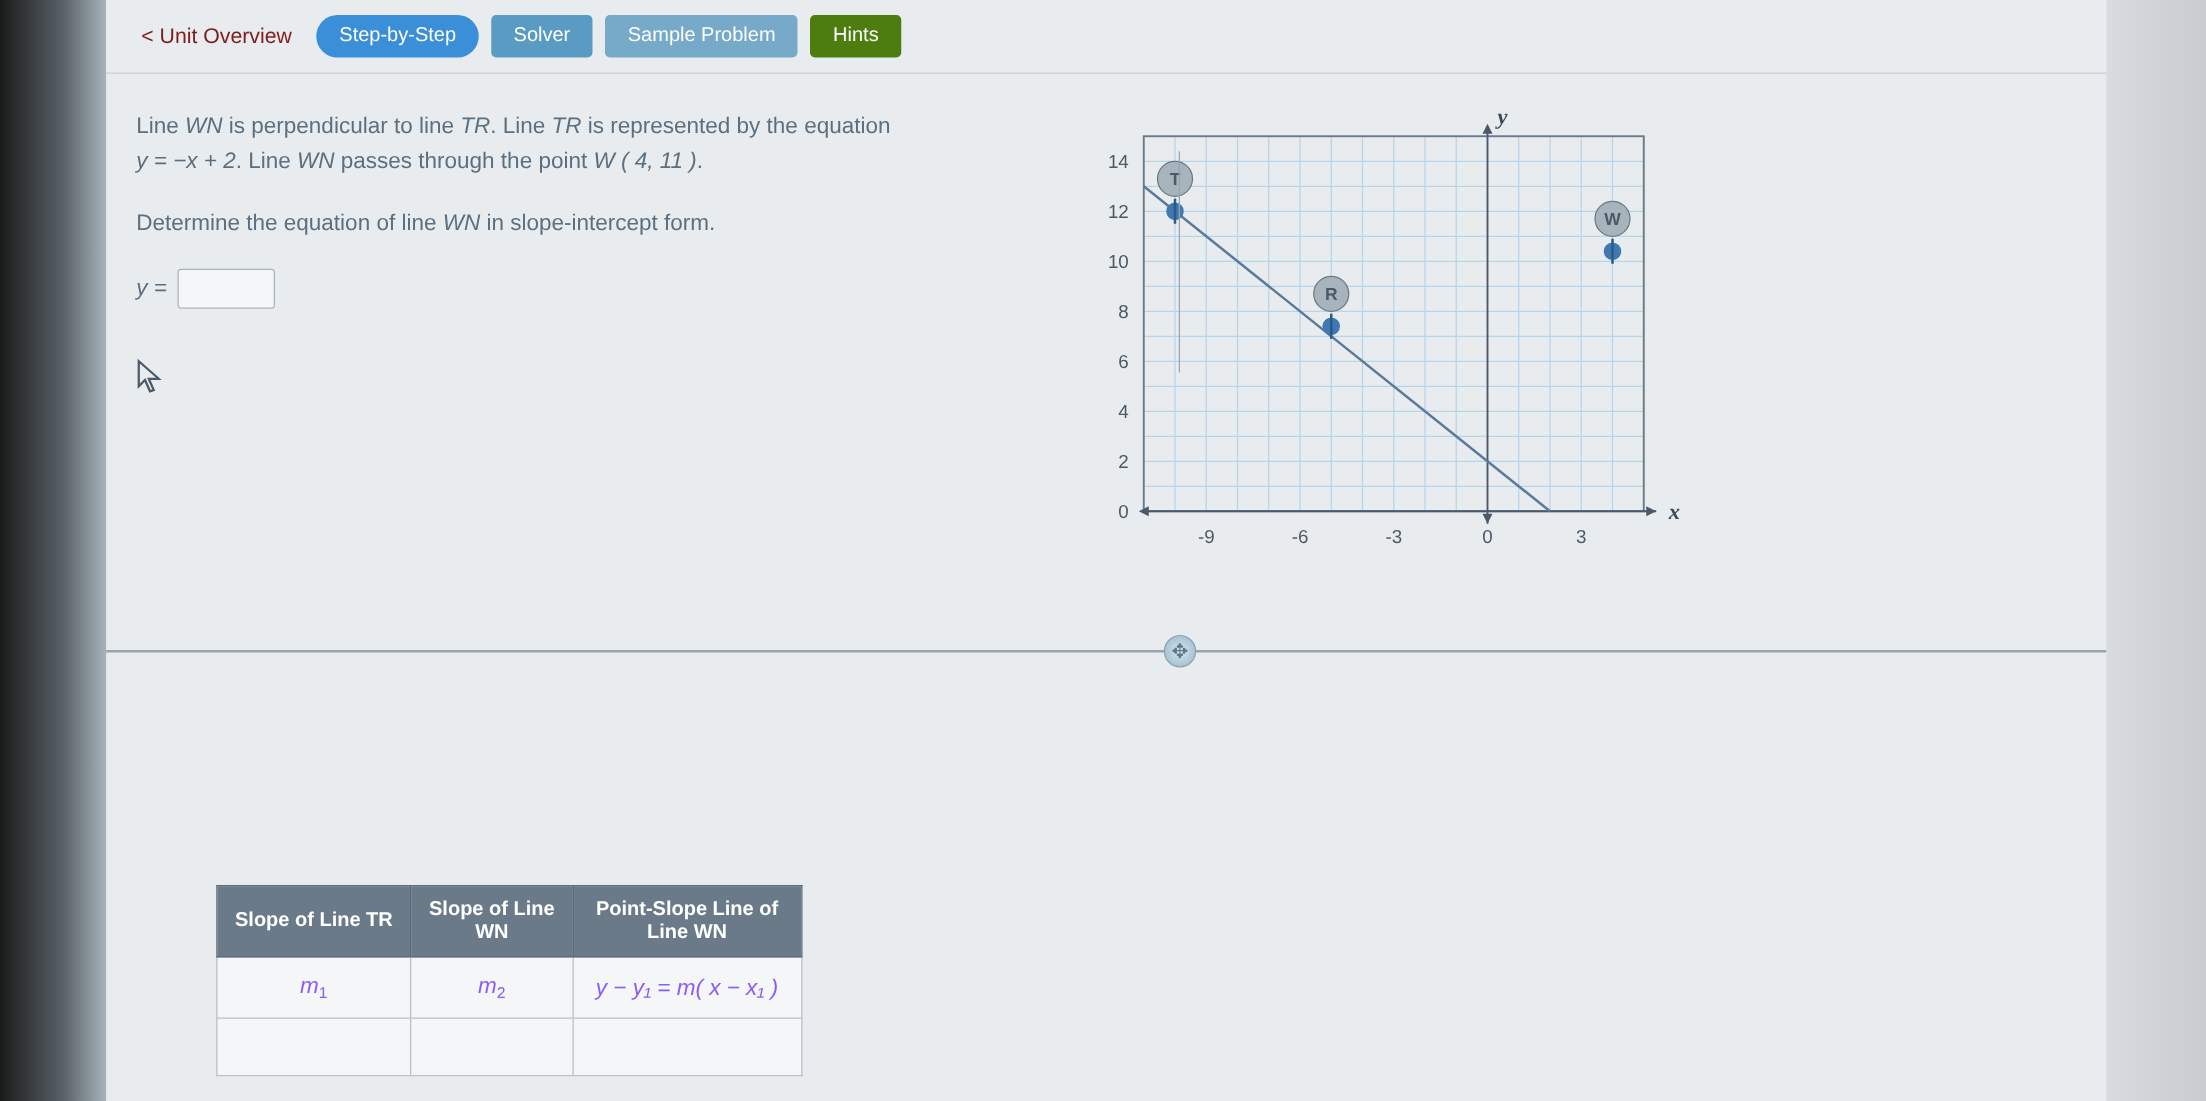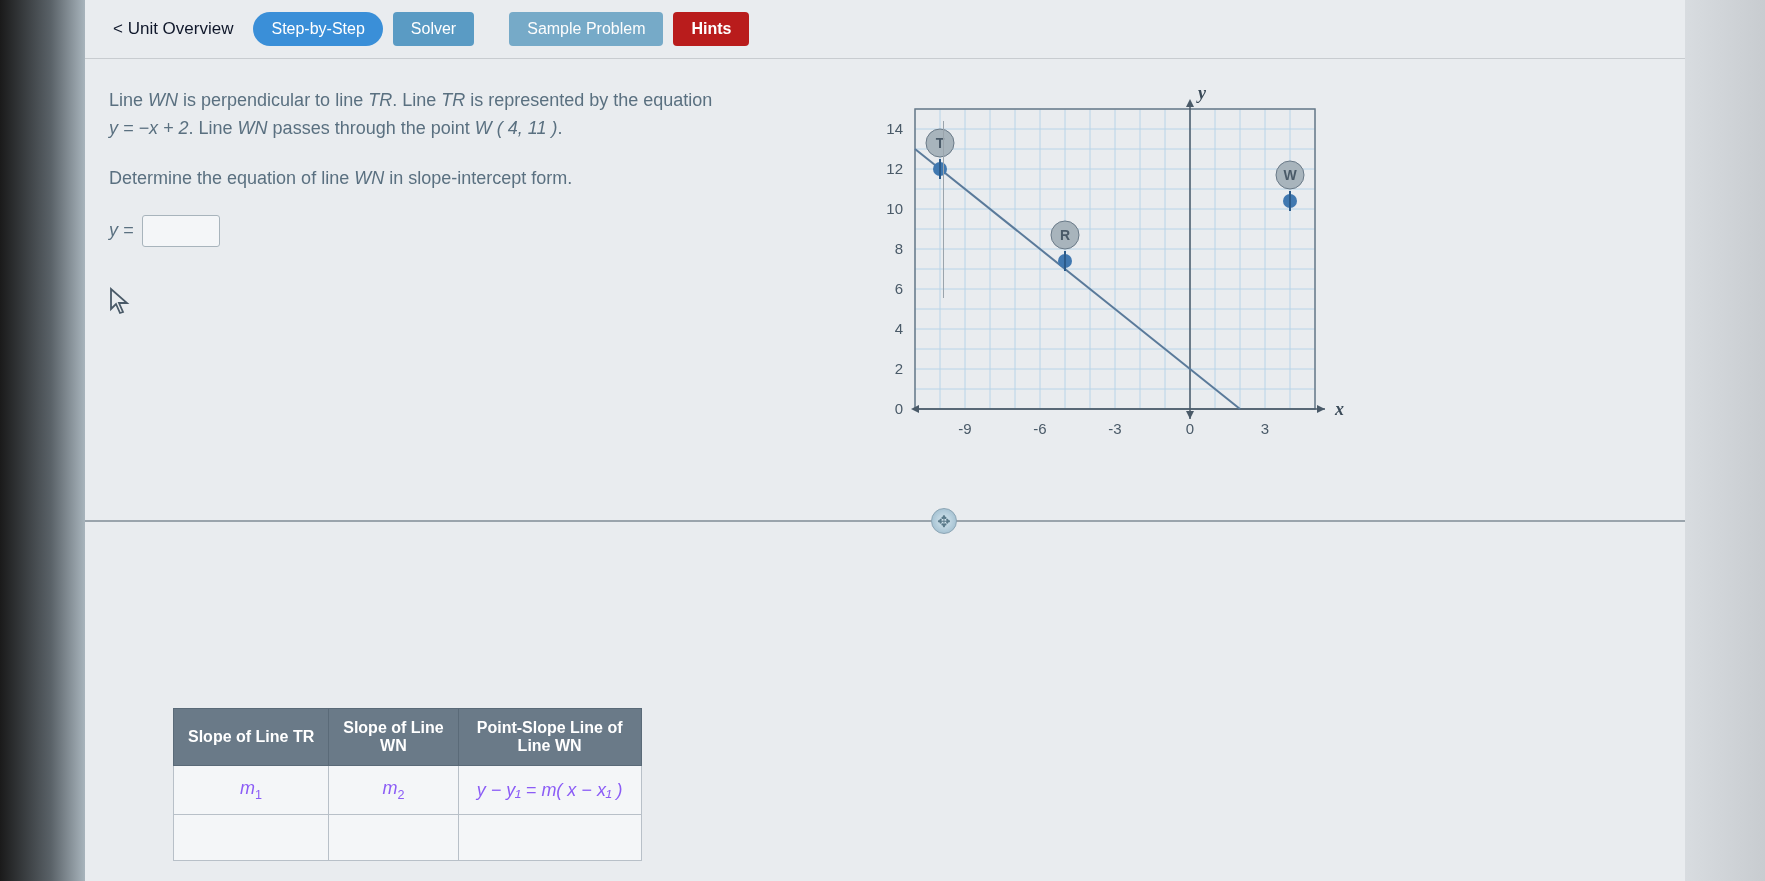--- a/index.html
+++ b/index.html
@@ -31,37 +31,37 @@
     }
     .tab-bar {
       display: flex;
       align-items: center;
       padding: 12px 18px;
       gap: 10px;
       background: #e9ecef;
       border-bottom: 1px solid #c8ccd0;
     }
     .tab-link {
-      color: #0f172a;
+      color: #7f1d1d;
       font-size: 17px;
       padding: 6px 10px;
       cursor: pointer;
     }
     .tab-btn {
       border: none;
       border-radius: 4px;
       padding: 8px 18px;
       font-size: 16px;
       color: #fff;
       cursor: pointer;
     }
     .tab-blue { background: #3a8fd8; border-radius: 17px; }
     .tab-blue-muted { background: #5a9bc4; }
-    .tab-blue-dim { background: #6aa3c4; opacity: 0.9; margin-left: 25px; }
-    .tab-orange { background: #b91c1c; font-weight: bold; }
+    .tab-blue-dim { background: #6aa3c4; opacity: 0.9; }
+    .tab-orange { background: #4d7c0f; }
     .content-row {
       display: flex;
       flex: 1;
       position: relative;
     }
     .problem-col {
       width: 760px;
       padding: 28px 22px 10px 24px;
       color: #5a7080;
       font-size: 18px;

